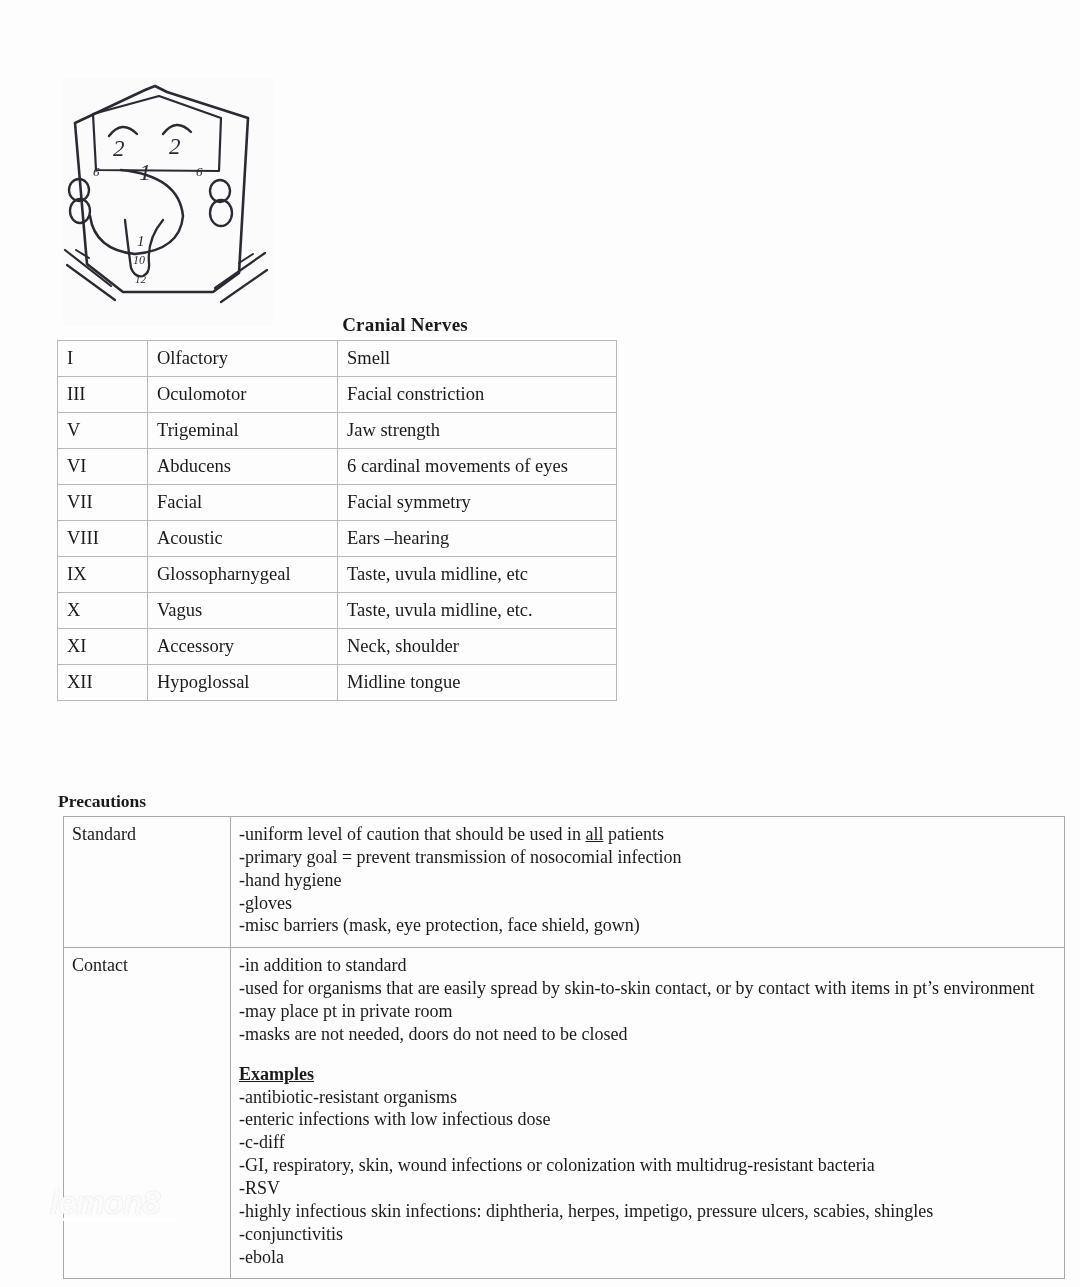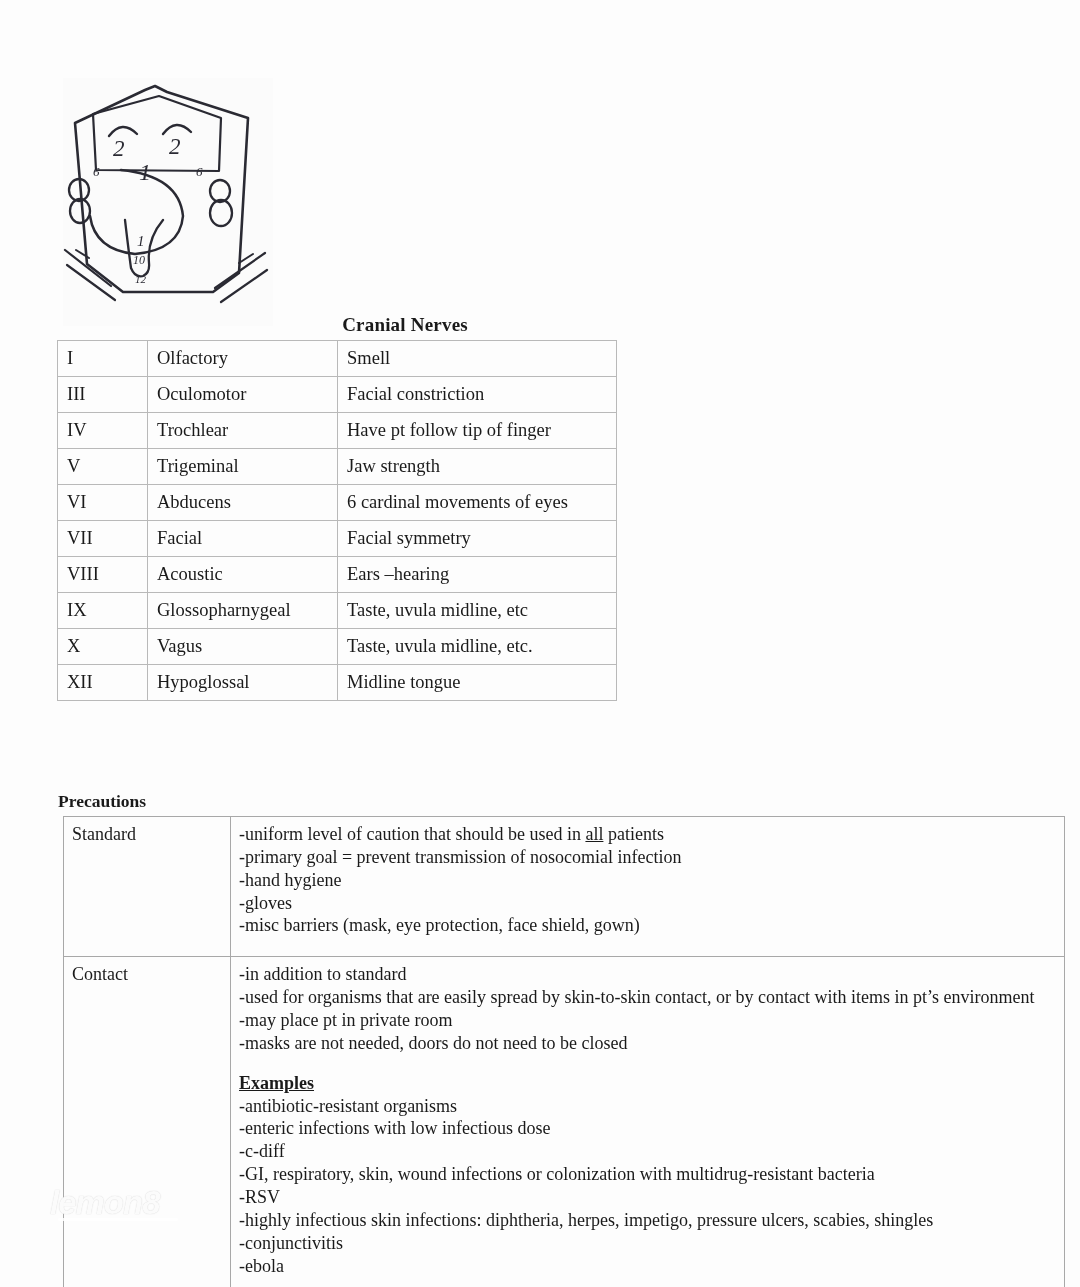--- a/index.html
+++ b/index.html
@@ -75,21 +75,21 @@
     top: 816px;
     width: 967px;
     border-collapse: collapse;
     table-layout: fixed;
   }
   #precautions-table td {
     border: 1px solid #a8a8a8;
     vertical-align: top;
     font-size: 18px;
     line-height: 1.27;
-    padding: 6px 8px 19px 8px;
+    padding: 6px 8px 10px 8px;
   }
   #precautions-table td.p-label { width: 150px; }
   #precautions-table td.p-body  { width: 817px; }
 
   #precautions-table .line { display: block; white-space: normal; }
   #precautions-table .spacer { display: block; height: 17px; }
   .u { text-decoration: underline; }
   .bu { font-weight: bold; text-decoration: underline; }
 
   
@@ -172,25 +172,20 @@
       <td class="col-num">I</td>
       <td class="col-name">Olfactory</td>
       <td class="col-test">Smell</td>
     </tr>
     <tr>
       <td class="col-num">III</td>
       <td class="col-name">Oculomotor</td>
       <td class="col-test">Facial constriction</td>
     </tr>
     <tr>
-      <td class="col-num">IV</td>
-      <td class="col-name">Trochlear</td>
-      <td class="col-test">Have pt follow tip of finger</td>
-    </tr>
-    <tr>
       <td class="col-num">V</td>
       <td class="col-name">Trigeminal</td>
       <td class="col-test">Jaw strength</td>
     </tr>
     <tr>
       <td class="col-num">VI</td>
       <td class="col-name">Abducens</td>
       <td class="col-test">6 cardinal movements of eyes</td>
     </tr>
     <tr>
@@ -205,20 +200,25 @@
     </tr>
     <tr>
       <td class="col-num">IX</td>
       <td class="col-name">Glossopharnygeal</td>
       <td class="col-test">Taste, uvula midline, etc</td>
     </tr>
     <tr>
       <td class="col-num">X</td>
       <td class="col-name">Vagus</td>
       <td class="col-test">Taste, uvula midline, etc.</td>
+    </tr>
+    <tr>
+      <td class="col-num">XI</td>
+      <td class="col-name">Accessory</td>
+      <td class="col-test">Neck, shoulder</td>
     </tr>
     <tr>
       <td class="col-num">XII</td>
       <td class="col-name">Hypoglossal</td>
       <td class="col-test">Midline tongue</td>
     </tr>
   </tbody>
 </table>
 
 <div id="precautions-heading">Precautions</div>

